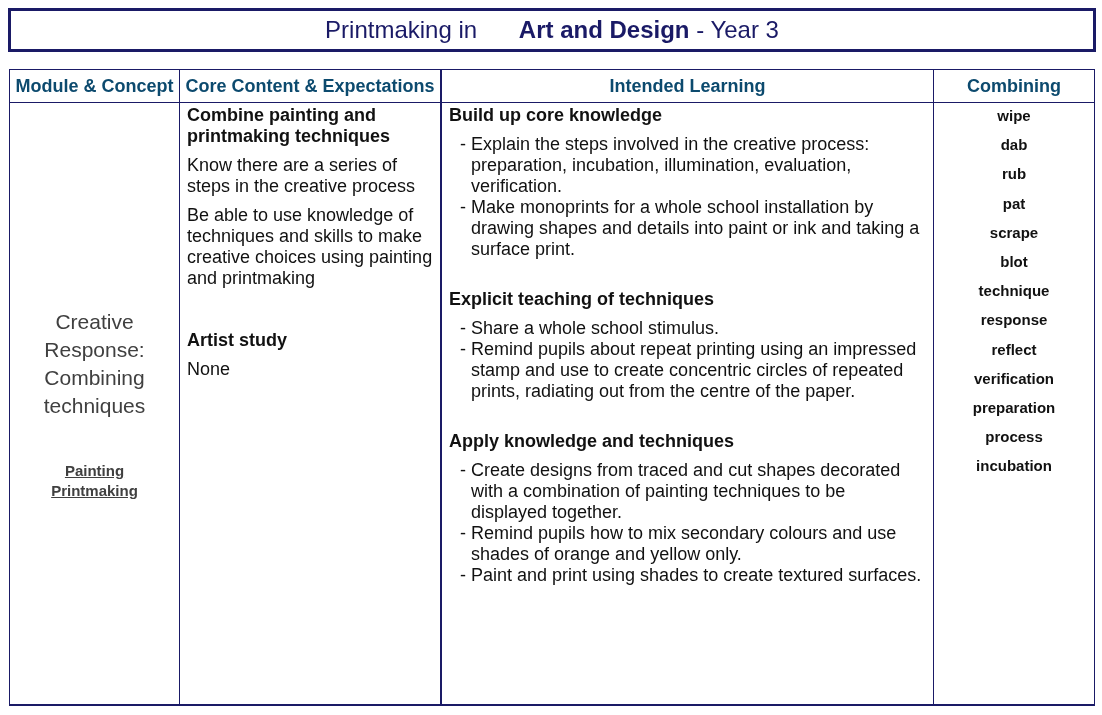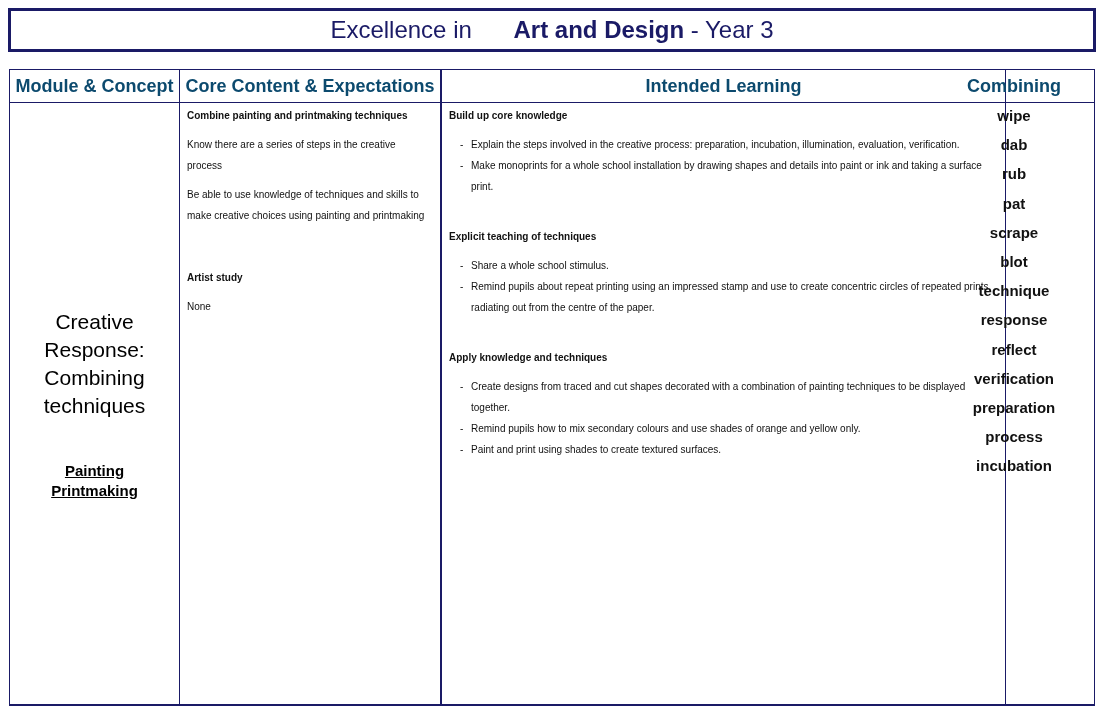--- a/index.html
+++ b/index.html
@@ -12,45 +12,45 @@
   }
   .title-box b { font-weight: bold; margin-left: 35px; }
   .tbl {
     position: absolute; left: 9px; top: 69px; width: 1086px; height: 637px;
     border-left: 1px solid #1a1a66; border-right: 1px solid #1a1a66;
     border-top: 1px solid #1a1a66; border-bottom: 2px solid #1a1a66;
   }
   .col { position: absolute; top: 0; bottom: 0; }
   .c1 { left: 0; width: 170px; border-right: 1px solid #1a1a66; }
   .c2 { left: 170px; width: 262px; border-right: 2px solid #1a1a66; }
-  .c3 { left: 432px; width: 564px; border-right: 1px solid #1a1a66; }
+  .c3 { left: 432px; width: 492px; border-right: 1px solid #1a1a66; }
   .c4 { left: 924px; width: 160px; }
   .hdr {
     height: 33px; border-bottom: 1px solid #1a1a66; display: flex; align-items: center; justify-content: center;
     font-weight: bold; font-size: 18px; color: #0c4a6e; white-space: nowrap;
   }
-  .module-body { position: absolute; top: 33px; left: 0; right: 0; bottom: 0; text-align: center; color: #000000; }
+  .module-body { position: absolute; top: 33px; left: 0; right: 0; bottom: 0; text-align: center; color: #404040; }
   .module-title { position: absolute; top: 205px; left: 0; right: 0; font-size: 21px; line-height: 28px; }
   .module-sub { position: absolute; top: 358px; left: 0; right: 0; font-size: 15px; font-weight: bold; line-height: 20px; text-decoration: underline; }
-  .cell-body { padding: 2px 7px; font-size: 10px; line-height: 21px; }
+  .cell-body { padding: 2px 7px; font-size: 18px; line-height: 21px; }
   .bold { font-weight: bold; }
   .para { margin-bottom: 8px; }
   .gap { height: 33px; }
   .sec-title { font-weight: bold; margin-bottom: 8px; }
   ul.dash { list-style: none; padding-left: 22px; }
   ul.dash li { position: relative; }
   ul.dash li::before { content: "-"; position: absolute; left: -11px; }
   .vocab { padding-top: 2px; text-align: center; font-weight: bold; font-size: 15px; }
   .vocab div { height: 29.2px; line-height: 21px; }
 </style>
 </head>
 <body>
 
 <div class="title-box">
-  <span style="white-space:pre">Excellence in </span>
+  <span style="white-space:pre">Printmaking in </span>
     <b>Art and Design</b>
     <span style="white-space:pre"> - Year 3</span>
 </div>
 
 <div class="tbl">
 
   <div class="col c1">
     <div class="hdr">Module &amp; Concept</div>
     <div class="module-body">
       <div class="module-title">

